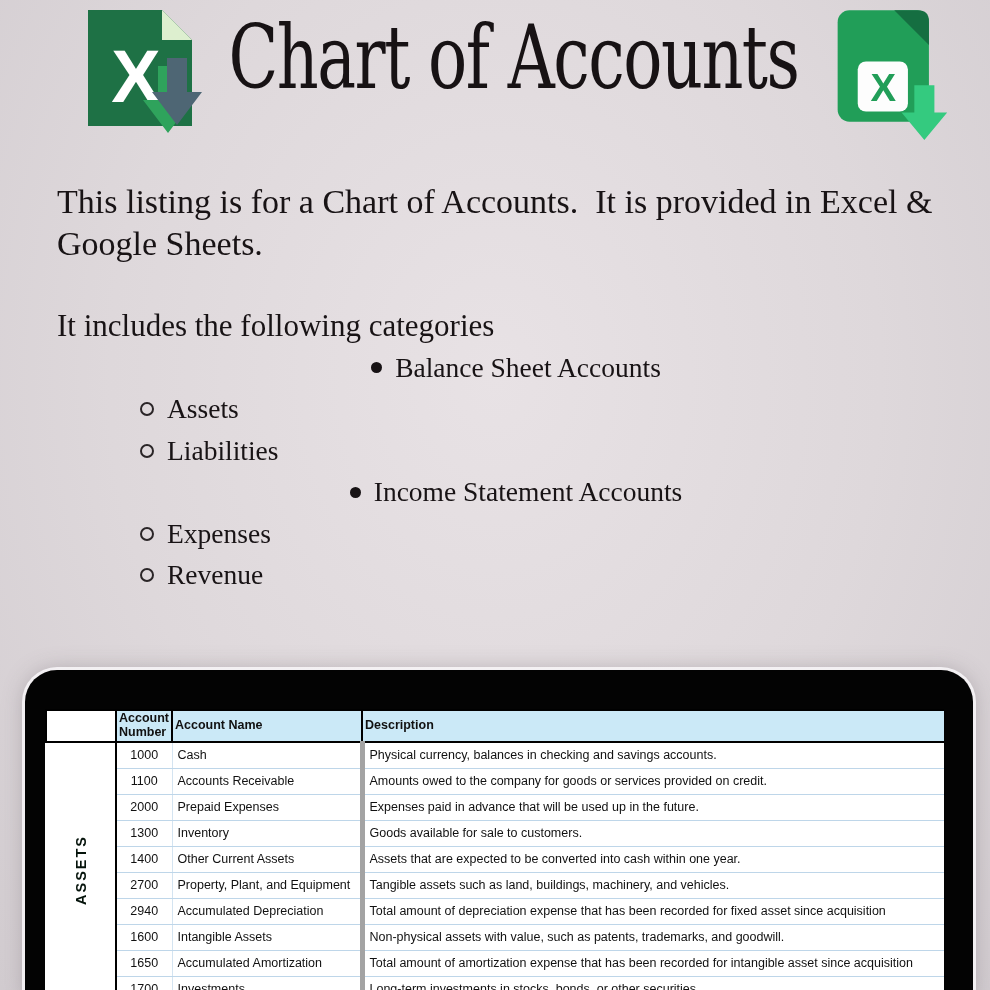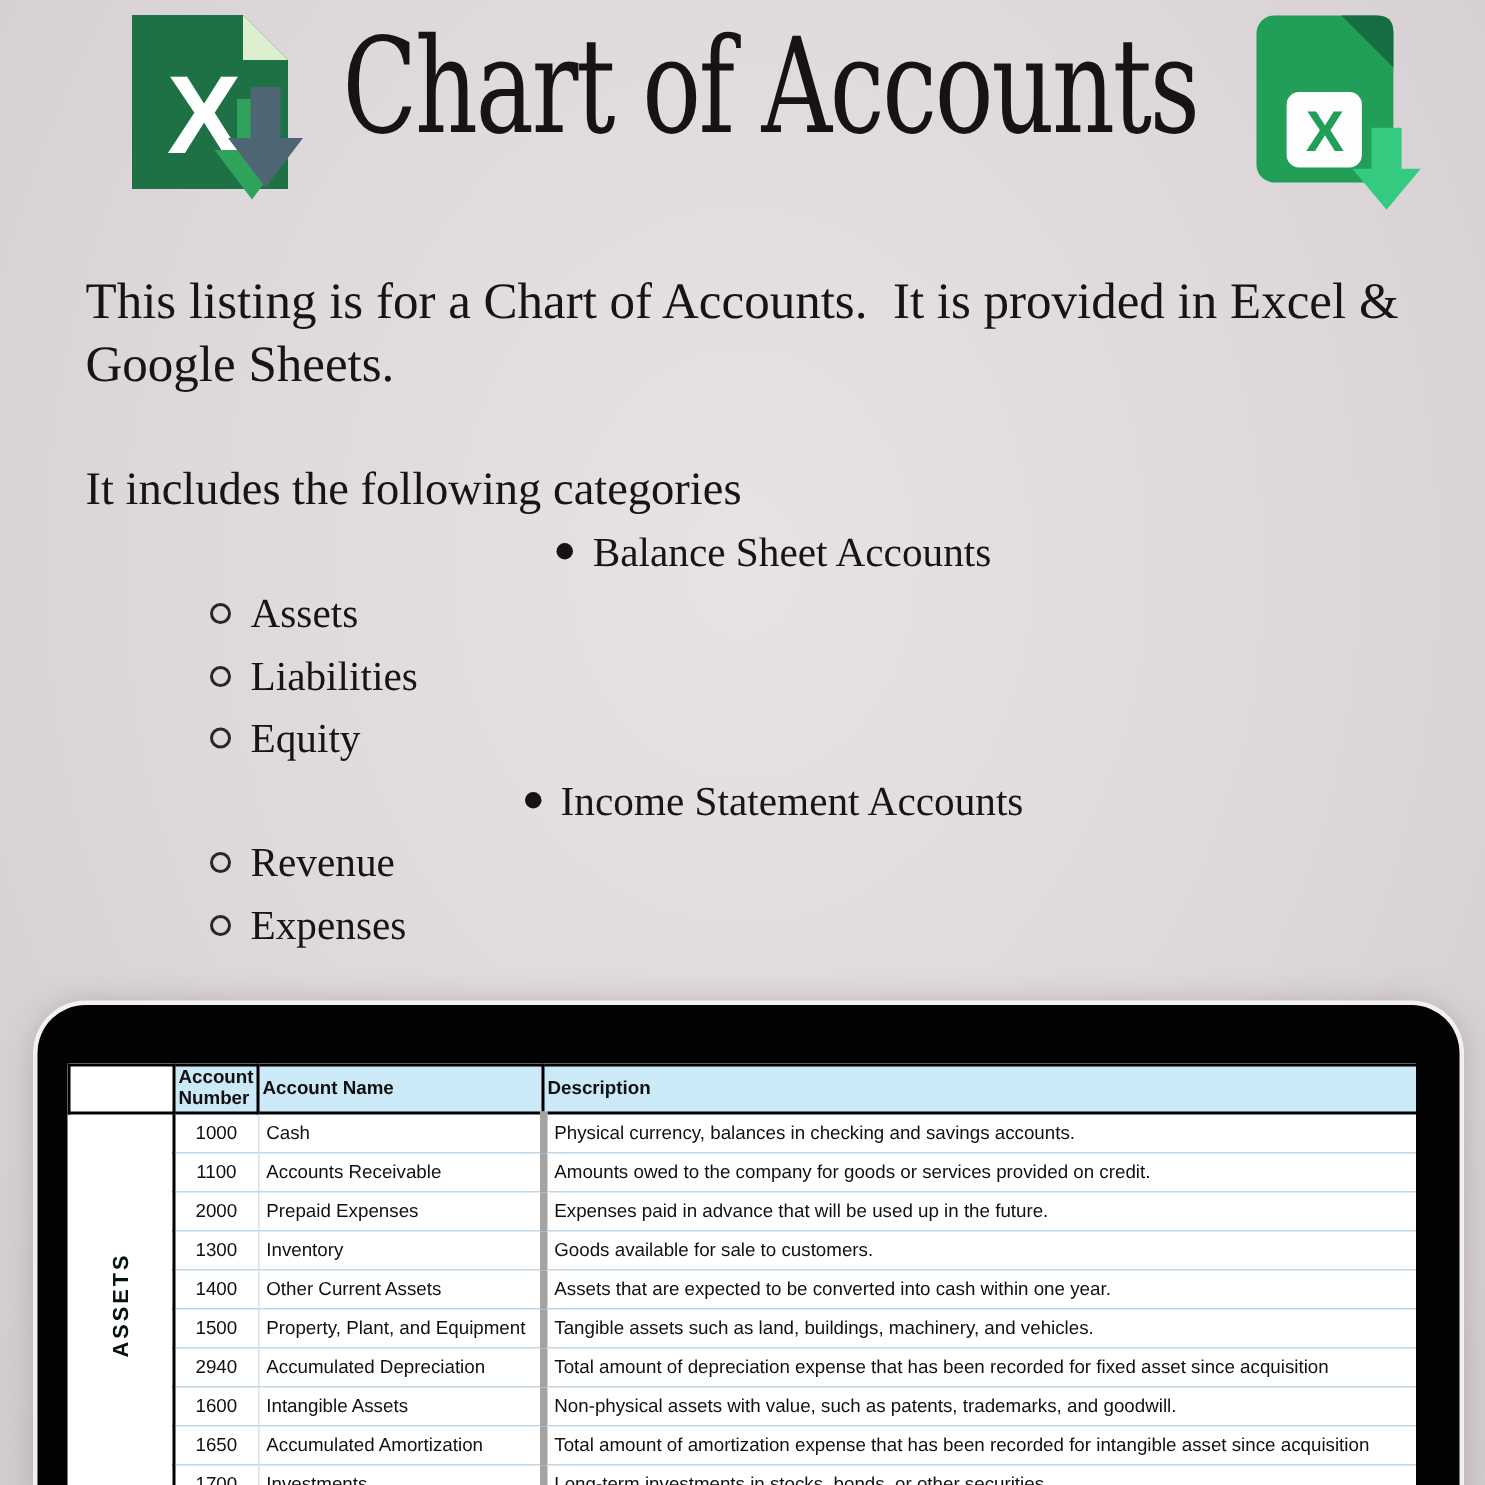--- a/index.html
+++ b/index.html
@@ -89,35 +89,31 @@
           <span class="lbl">Balance Sheet Accounts</span>
         </li>
         <li class="l2">
           <span class="ring"></span>
           <span class="lbl">Assets</span>
         </li>
         <li class="l2">
           <span class="ring"></span>
           <span class="lbl">Liabilities</span>
         </li>
-        <li class="l2">
-          <span class="ring"></span>
-          <span class="lbl">Equity</span>
-        </li>
         <li class="l1">
           <span class="dot"></span>
           <span class="lbl">Income Statement Accounts</span>
         </li>
         <li class="l2">
           <span class="ring"></span>
-          <span class="lbl">Revenue</span>
+          <span class="lbl">Expenses</span>
         </li>
         <li class="l2">
           <span class="ring"></span>
-          <span class="lbl">Expenses</span>
+          <span class="lbl">Revenue</span>
         </li>
       </ul>
   </section>
 
   <div class="device">
     <div class="screen">
       <table class="accounts">
         <colgroup>
           <col style="width:70px">
             <col style="width:56px">
@@ -153,21 +149,21 @@
               <td class="num">1300</td>
               <td class="nm">Inventory</td>
               <td class="desc">Goods available for sale to customers.</td>
             </tr>
             <tr>
               <td class="num">1400</td>
               <td class="nm">Other Current Assets</td>
               <td class="desc">Assets that are expected to be converted into cash within one year.</td>
             </tr>
             <tr>
-              <td class="num">1500</td>
+              <td class="num">2700</td>
               <td class="nm">Property, Plant, and Equipment</td>
               <td class="desc">Tangible assets such as land, buildings, machinery, and vehicles.</td>
             </tr>
             <tr>
               <td class="num">2940</td>
               <td class="nm">Accumulated Depreciation</td>
               <td class="desc">Total amount of depreciation expense that has been recorded for fixed asset since acquisition</td>
             </tr>
             <tr>
               <td class="num">1600</td>

